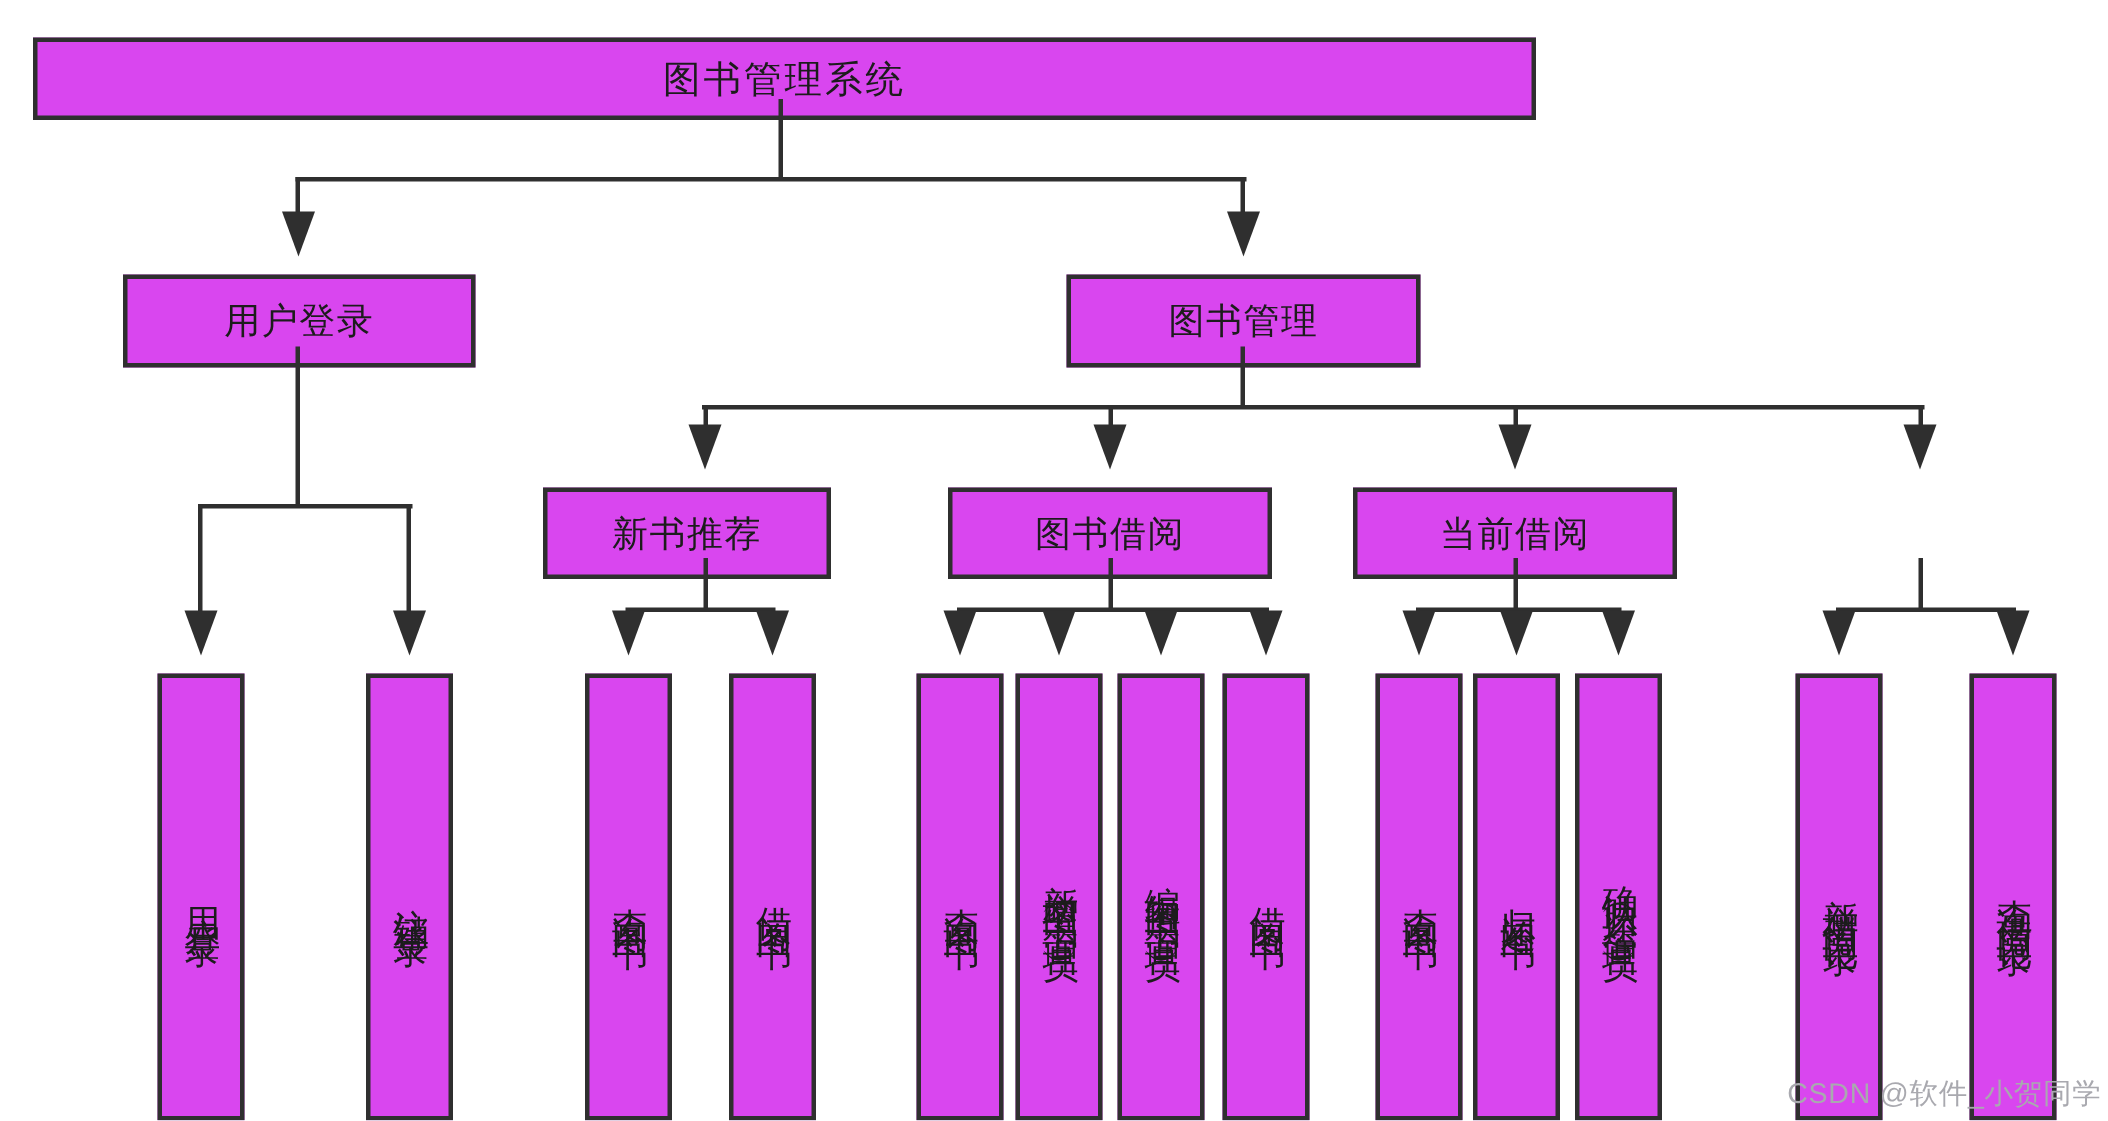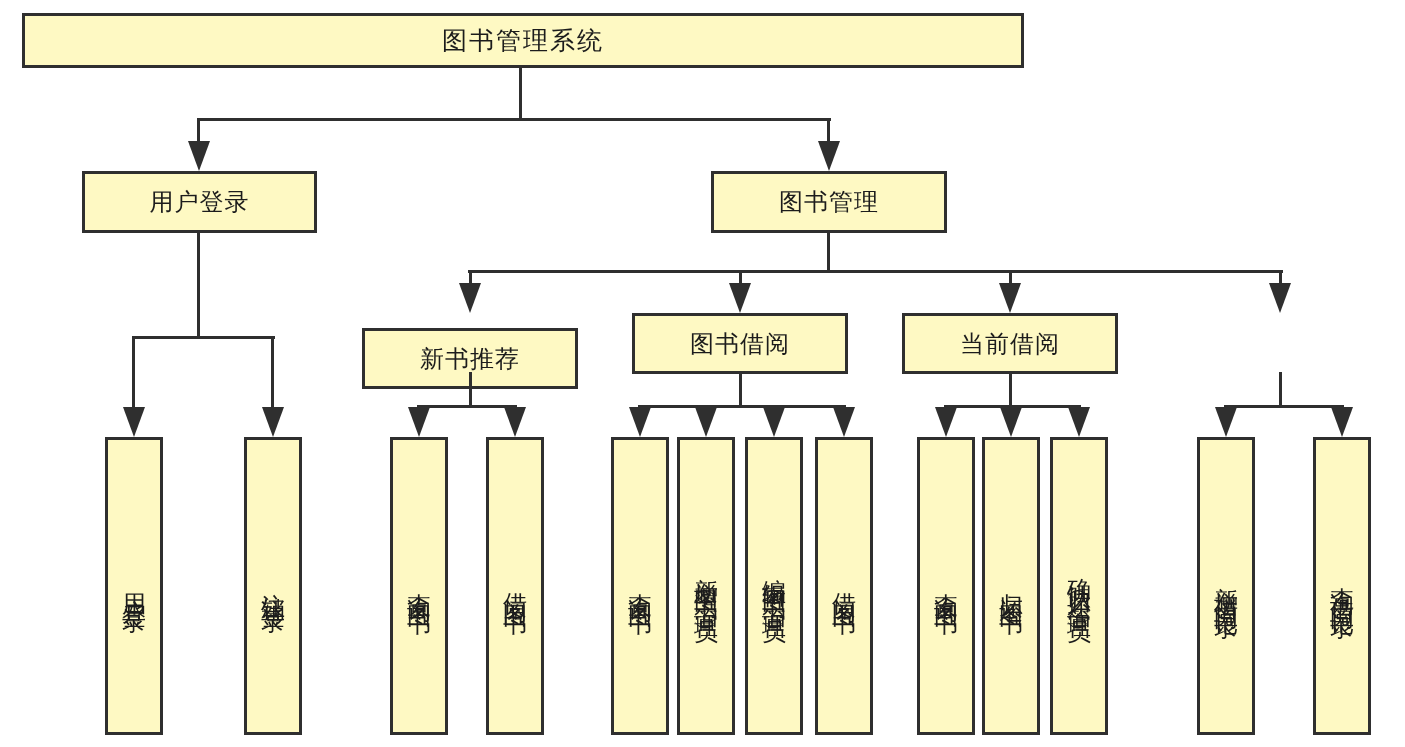--- a/index.html
+++ b/index.html
@@ -1,23 +1,23 @@
 <!DOCTYPE html>
 <html><head>
 <meta charset="utf-8">
 <style>
   html,body { margin:0; padding:0; background:#ffffff; }
   .canvas {
     position:relative; width:1405px; height:747px; background:#ffffff;
     font-family:"Liberation Sans", sans-serif; overflow:hidden;
   }
   .box {
-    position:absolute; background:#fef9c3; border:3px solid #2f2f2f;
+    position:absolute; background:#d946ef; border:3px solid #2f2f2f;
     box-sizing:border-box; display:flex; align-items:center; justify-content:center;
-    color:#1c1c1c; font-size:24px; letter-spacing:1px; text-align:center;
+    color:#1c1c1c; font-size:24px; letter-spacing:1px; text-align:center;margin-top:12px;
   }
   .box.title { font-size:25px; letter-spacing:2px; }
   .vbox span.vtext {
     writing-mode:vertical-rl; text-orientation:mixed;
     letter-spacing:6px; font-size:24px; line-height:1;
   }
   .h { position:absolute; height:3px; background:#2f2f2f; }
   .v { position:absolute; width:3px;  background:#2f2f2f; }
   .arr {
     position:absolute; width:0; height:0;
@@ -63,21 +63,21 @@
   <div class="h" style="left:468px; top:270px; width:815px;"></div>
   <div class="v" style="left:469px; top:270px; height:16px;"></div>
   <div class="arr" style="left:459px; top:283px;"></div>
   <div class="v" style="left:739px; top:270px; height:16px;"></div>
   <div class="arr" style="left:729px; top:283px;"></div>
   <div class="v" style="left:1009px; top:270px; height:16px;"></div>
   <div class="arr" style="left:999px; top:283px;"></div>
   <div class="v" style="left:1279px; top:270px; height:16px;"></div>
   <div class="arr" style="left:1269px; top:283px;"></div>
 
-  <div class="box" style="left:362px; top:328px; width:216px; height:61px;">
+  <div class="box" style="left:362px; top:313px; width:192px; height:61px;">
     <span>新书推荐</span>
   </div>
   <div class="box" style="left:902px; top:313px; width:216px; height:61px;">
     <span>当前借阅</span>
   </div>
   <div class="box" style="left:632px; top:313px; width:216px; height:61px;">
     <span>图书借阅</span>
   </div>
 
   <div class="v" style="left:469px; top:372px; height:35px;"></div>
@@ -140,14 +140,15 @@
     <span class="vtext">确认归还（管理员）</span>
   </div>
 
   <div class="box vbox" style="left:1197px; top:437px; width:58px; height:298px;">
     <span class="vtext">新增借阅记录</span>
   </div>
   <div class="box vbox" style="left:1313px; top:437px; width:58px; height:298px;">
     <span class="vtext">查询借阅记录</span>
   </div>
 
+  <div class="watermark">CSDN @软件_小贺同学</div>
 
 </div>
 
 </body></html>

